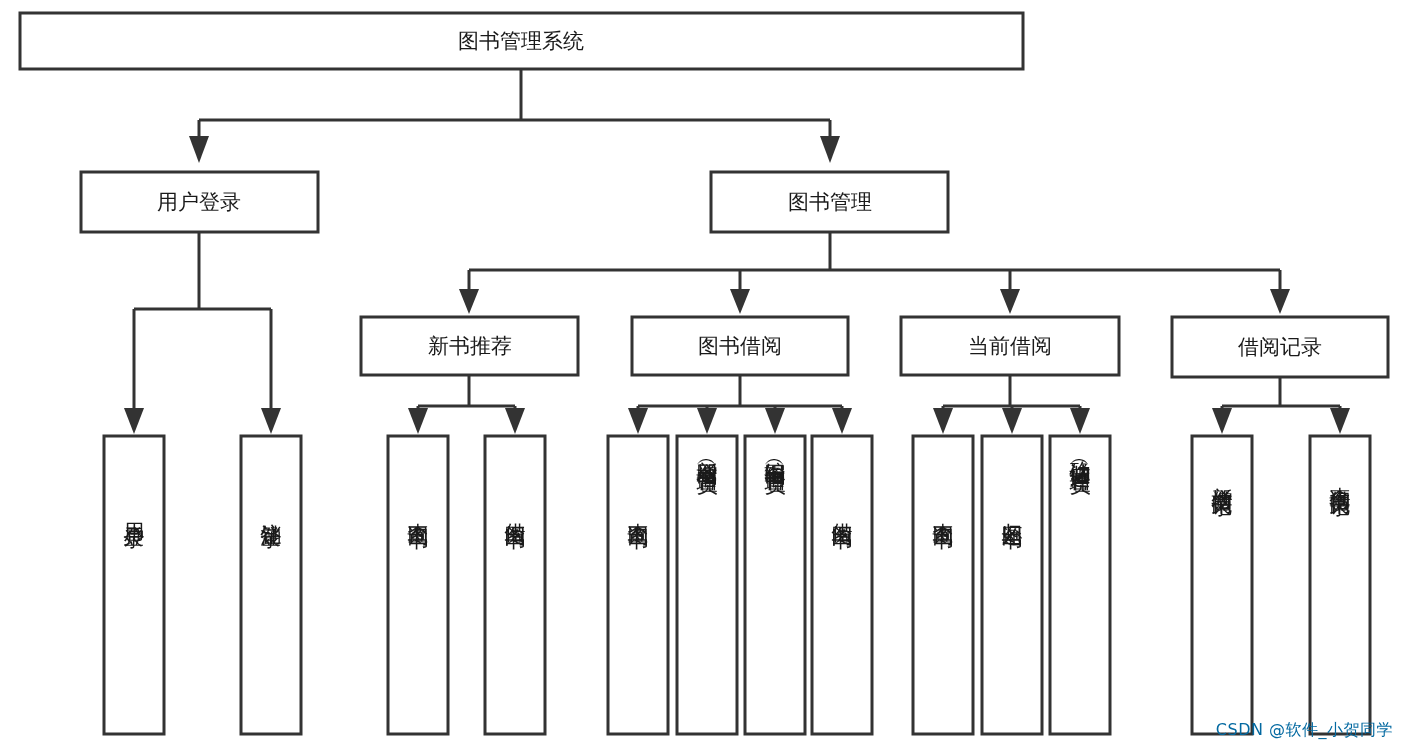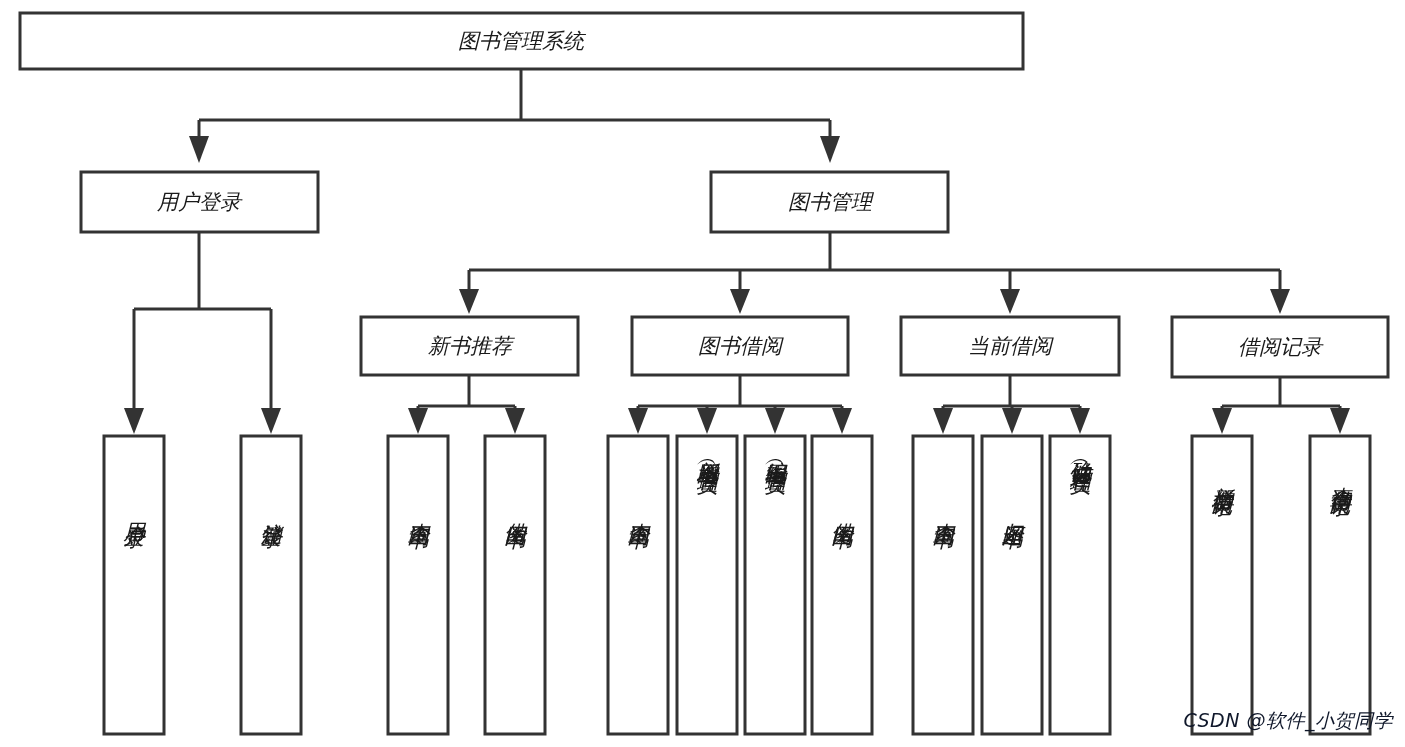--- a/index.html
+++ b/index.html
@@ -10,21 +10,20 @@
   body {
     width: 1405px;
     height: 747px;
     font-family: "DejaVu Sans", "Liberation Sans", sans-serif;
     overflow: hidden;
   }
   #diagram-root {
     position: relative;
     width: 1405px;
     height: 747px;
-    font-style: italic;
   }
   svg#flow {
     position: absolute;
     top: 0;
     left: 0;
     width: 1405px;
     height: 747px;
   }
   .box-rect {
     fill: #ffffff;
@@ -60,24 +59,24 @@
     text-align: center;
     display: flex;
     align-items: center;
     justify-content: flex-start;
     white-space: nowrap;
     pointer-events: none;
   }
   .watermark {
     position: absolute;
     right: 12px;
-    bottom: 13px;
-    font-family: "DejaVu Sans", "Liberation Sans", sans-serif;
-    font-size: 19px;
-    color: #0f172a;
+    bottom: 6px;
+    font-family: "DejaVu Sans", "Liberation Sans", sans-serif;
+    font-size: 16px;
+    color: #0369a1;
     white-space: nowrap;
     letter-spacing: 0.5px;
   }
 </style>
 </head>
 <body>
 
 <div id="diagram-root">
 
   <svg id="flow" viewBox="0 0 1405 747">

